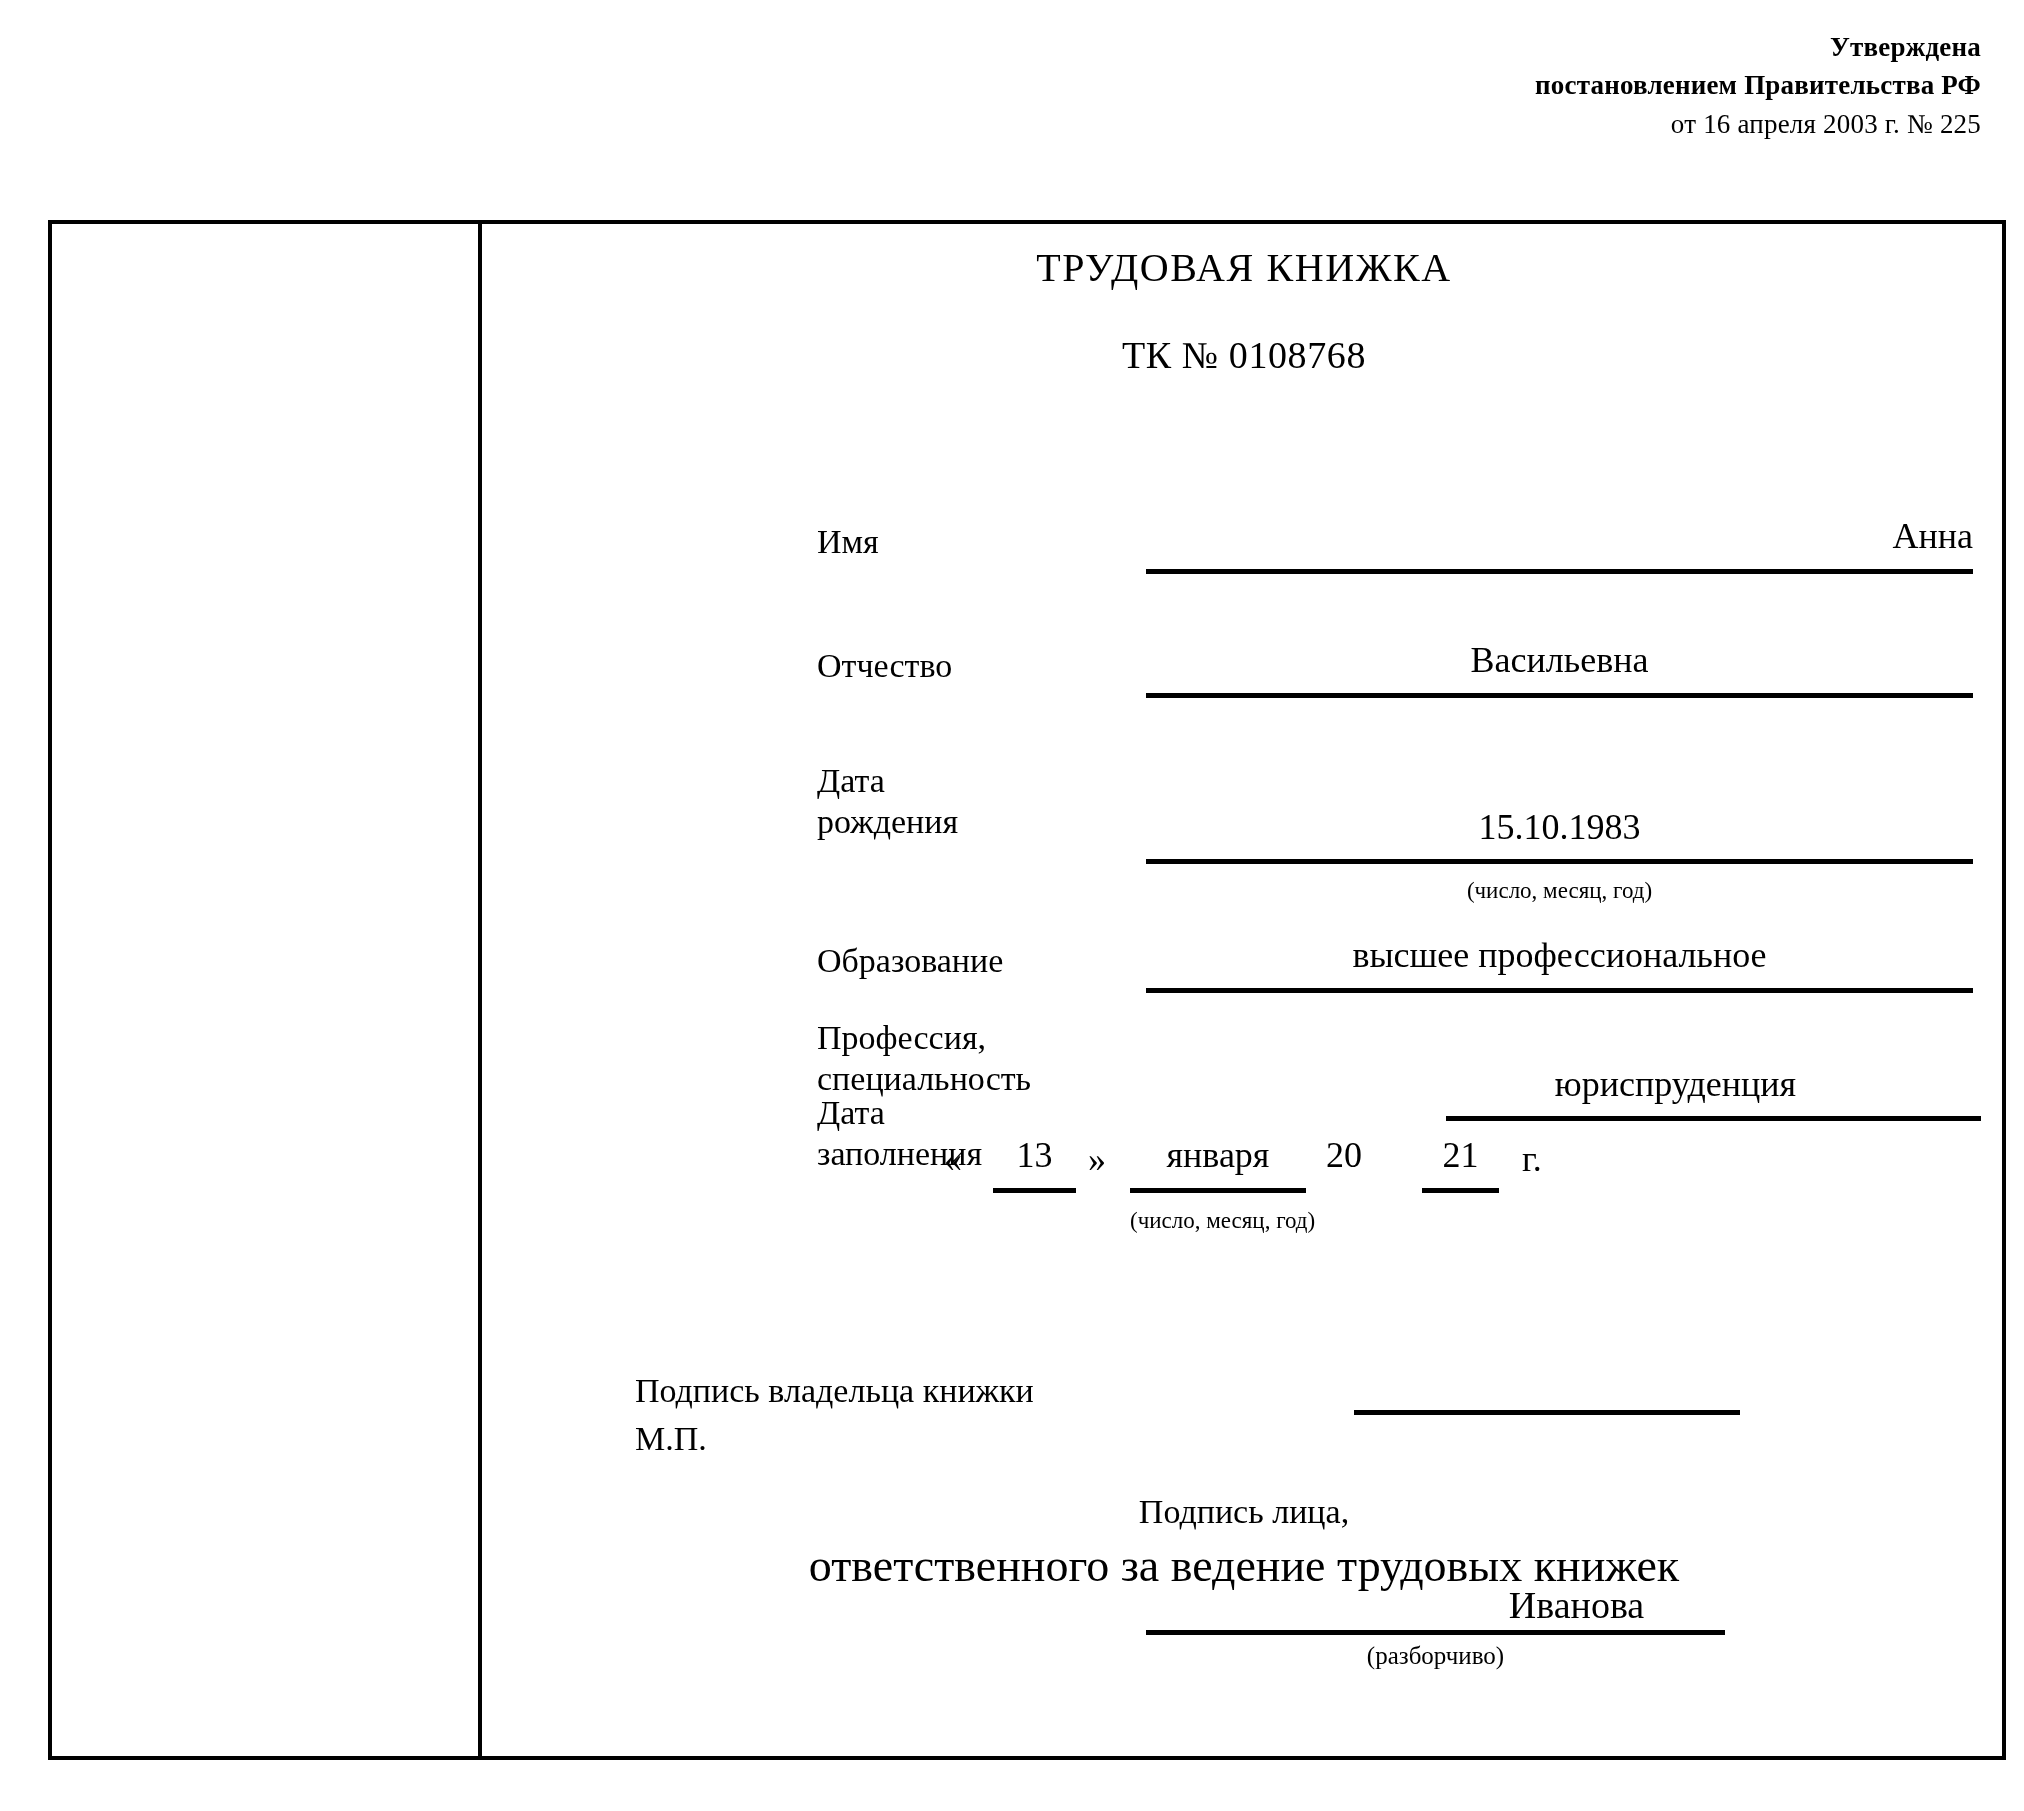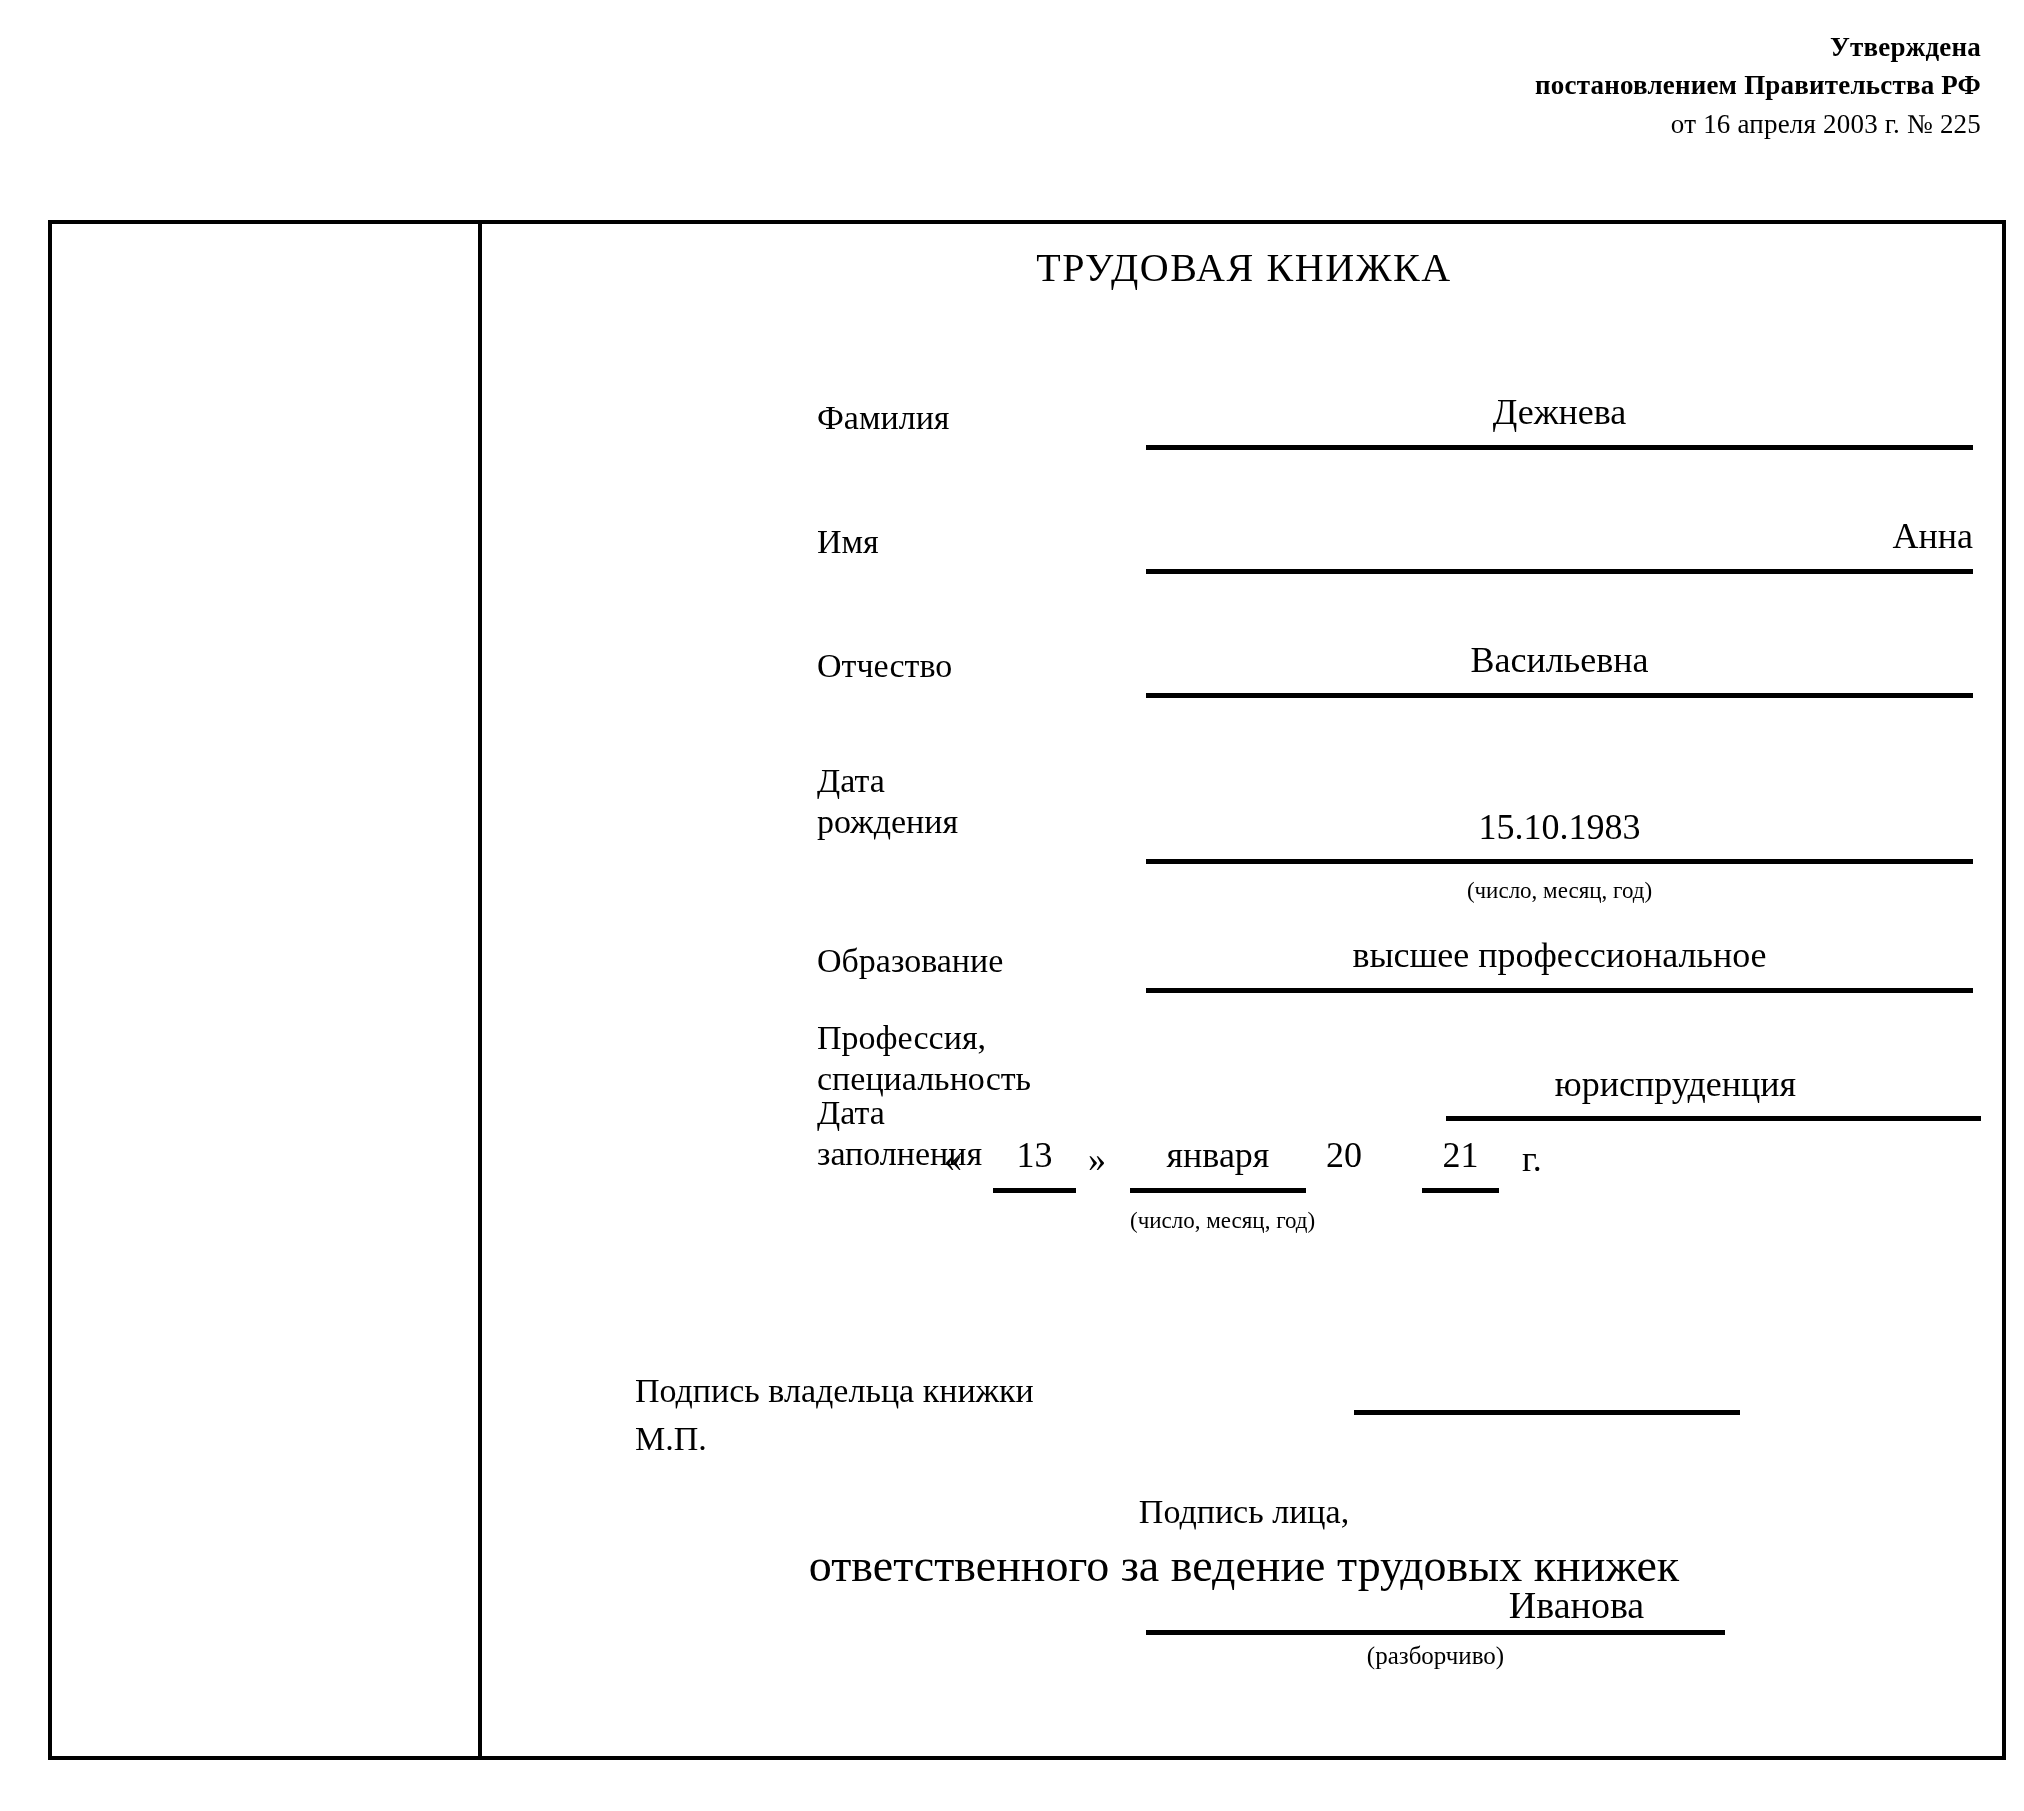--- a/index.html
+++ b/index.html
@@ -207,26 +207,22 @@
   <div class="approval-line3">от 16 апреля 2003 г. № 225</div>
 </div>
 
 <div class="book-frame">
 
   <div class="left-panel"></div>
 
   <div class="right-panel">
 
     <div class="doc-title">ТРУДОВАЯ КНИЖКА</div>
-
-    <div class="field-row" style="top:168px;height:79px;">
-      <div class="field-label" style="top:6px;">Фамилия</div>
-      <div class="field-value" style="left:660px;width:827px;top:2px;">Дежнева</div>
-      <div class="field-slot" style="left:660px;width:827px;top:10px;"></div>
-    </div>
+    <div class="doc-number">ТК № 0108768</div>
+
 
     <div class="field-row" style="top:292px;height:79px;">
       <div class="field-label" style="top:6px;">Имя</div>
       <div class="field-value" style="left:660px;width:827px;top:2px;text-align:right;">Анна</div>
       <div class="field-slot" style="left:660px;width:827px;top:10px;"></div>
     </div>
 
     <div class="field-row" style="top:416px;height:79px;">
       <div class="field-label" style="top:6px;">Отчество</div>
       <div class="field-value" style="left:660px;width:827px;top:2px;">Васильевна</div>

